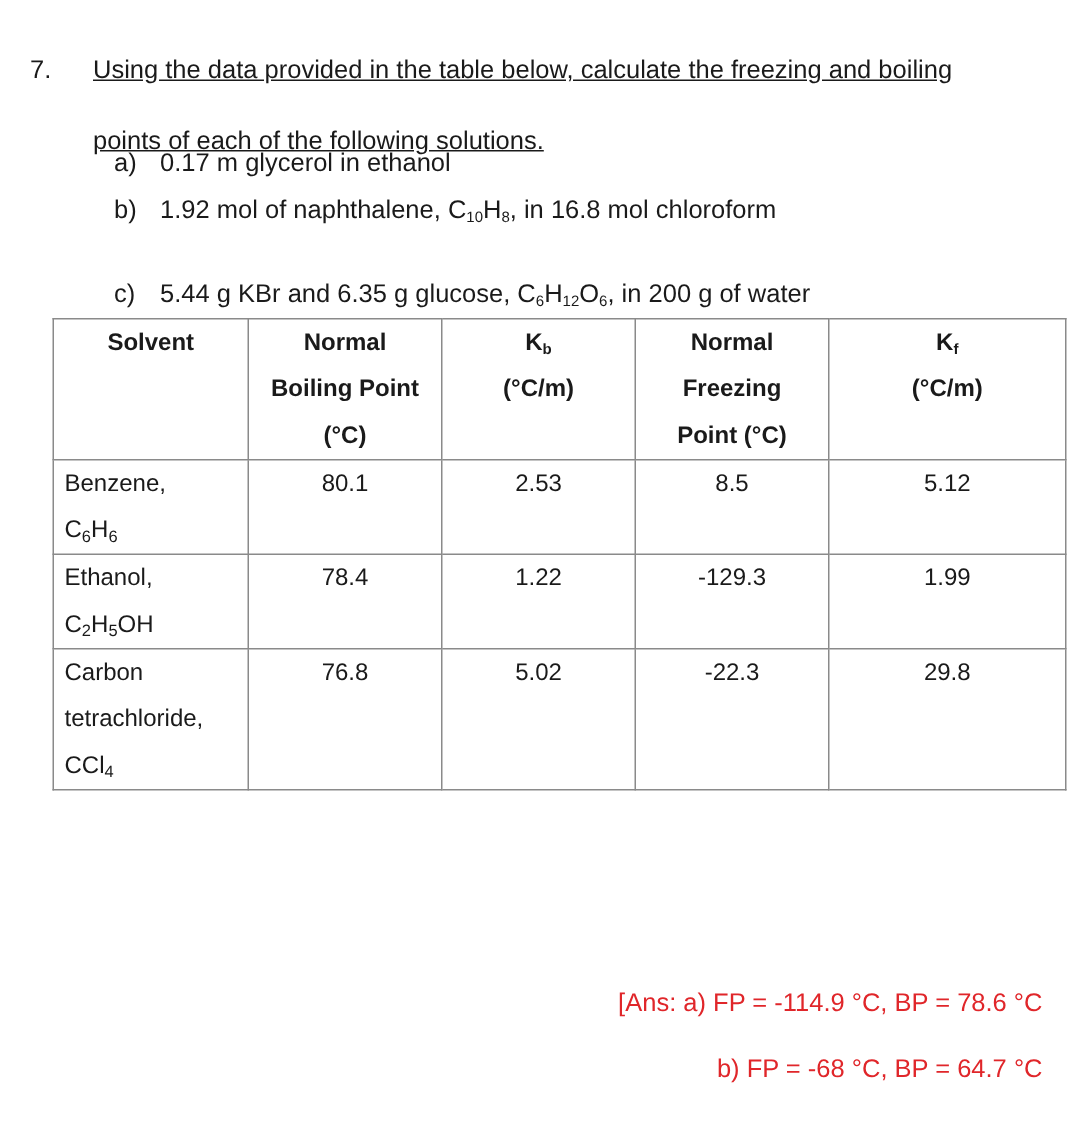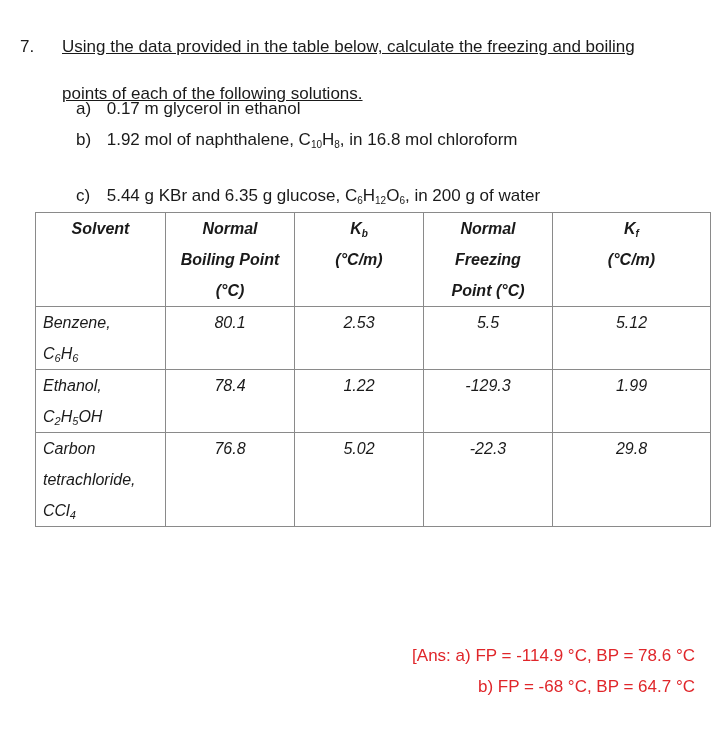--- a/index.html
+++ b/index.html
@@ -52,21 +52,20 @@
     top: 212px;
     border-collapse: collapse;
     font-size: 16px;
     table-layout: fixed;
   }
   table.data td, table.data th {
     border: 1.5px solid #8a8a8a;
     padding: 0;
     vertical-align: top;
     line-height: 31px;
-    font-style: italic;
   }
   table.data th {
     font-weight: bold;
     text-align: center;
     padding-top: 0;
   }
   table.data td.solvent {
     text-align: left;
     padding-left: 7px;
   }
@@ -80,20 +79,21 @@
     position: absolute;
     right: 28px;
     top: 640px;
     color: #e0262a;
     font-size: 17px;
     text-align: right;
   }
   .answers div {
     line-height: 31px;
     white-space: nowrap;
+    margin-top: 13px;
   }
 </style>
 </head>
 <body>
 
 <div class="q-num">7.</div>
 <div class="q-line" style="top:37px;">Using the data provided in the table below, calculate the freezing and boiling</div>
 <div class="q-line" style="top:84px;">points of each of the following solutions.</div>
 
 <div class="sub-item" style="top:99px;">
@@ -145,21 +145,21 @@
   </tr>
 
 
   <tr style="height:62px;">
     <td class="solvent">
       <span class="hdr-line">Benzene,</span>
       <span class="hdr-line"><span>C</span><sub>6</sub><span>H</span><sub>6</sub></span>
     </td>
     <td class="num">80.1</td>
     <td class="num">2.53</td>
-    <td class="num">5.5</td>
+    <td class="num">8.5</td>
     <td class="num">5.12</td>
   </tr>
 
   <tr style="height:62px;">
     <td class="solvent">
       <span class="hdr-line">Ethanol,</span>
       <span class="hdr-line"><span>C</span><sub>2</sub><span>H</span><sub>5</sub><span>OH</span></span>
     </td>
     <td class="num">78.4</td>
     <td class="num">1.22</td>

